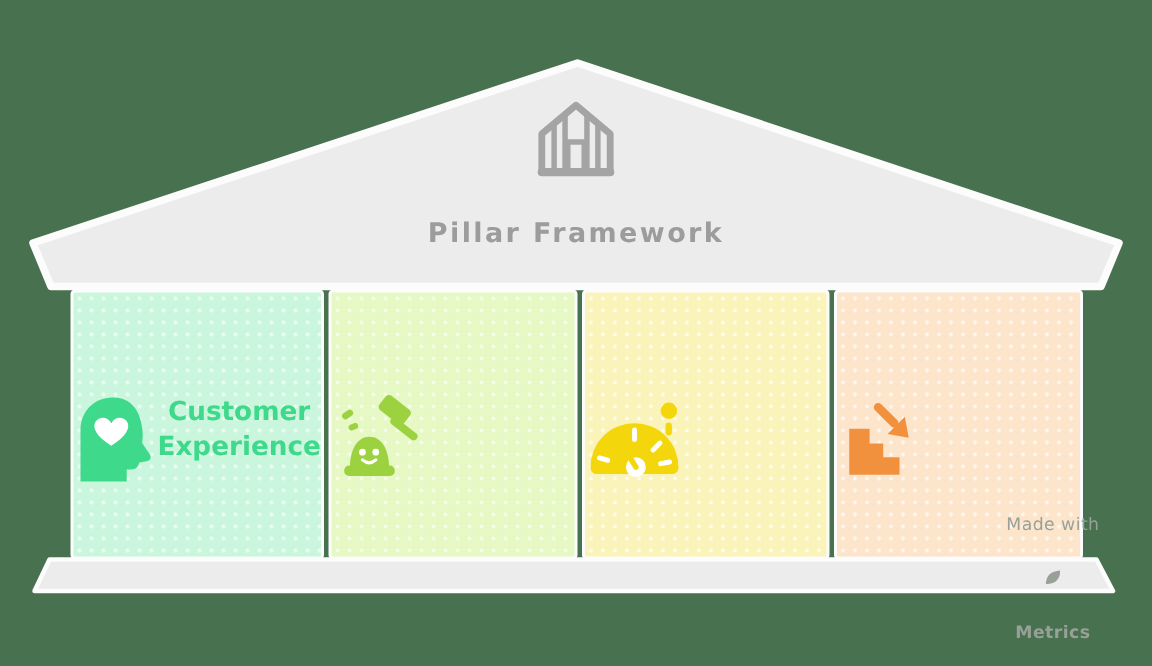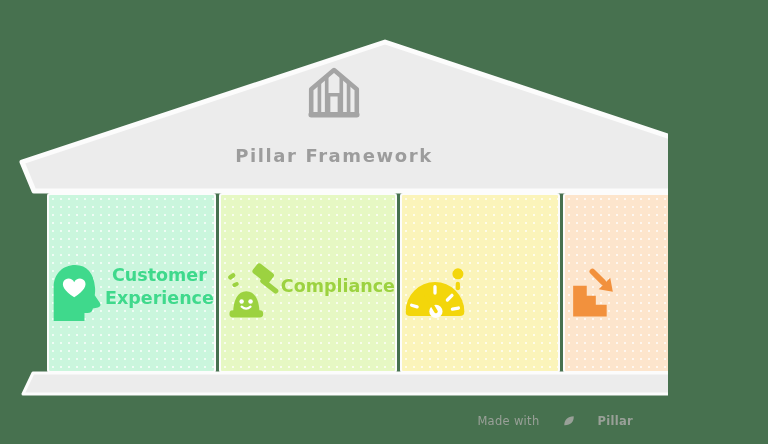--- a/index.html
+++ b/index.html
@@ -1,17 +1,17 @@
 <!DOCTYPE html>
 <html><head>
 <meta charset="utf-8">
 <style>
   html,body{margin:0;padding:0;background:#47714f;}
   .stage{
-    position:relative;width:668px;height:444px;overflow:hidden;
+    position:relative;width:768px;height:444px;overflow:hidden;
     background:#47714f;
     font-family:"DejaVu Sans","Liberation Sans",sans-serif;
   }
   .structure-svg{position:absolute;left:0;top:0;}
   .roof-emblem{position:absolute;left:50%;top:64px;transform:translateX(-50%);}
   .roof-title{
     position:absolute;left:0;right:0;top:145px;text-align:center;
     font-size:18px;font-weight:600;letter-spacing:1.6px;color:#9c9c9c;
   }
   .pillars{
@@ -25,21 +25,21 @@
     background-image:radial-gradient(circle, rgba(255,255,255,.7) 1px, transparent 1.4px);
     background-size:8px 8px;
   }
   .icon-box{height:70px;margin-top:9px;display:flex;align-items:flex-end;justify-content:center;color:var(--accent);}
   .pillar-label{
     margin-top:7px;font-size:17.5px;font-weight:600;line-height:1.28;
     white-space:pre-line;text-align:center;color:var(--accent);
   }
   .watermark{
     position:absolute;right:35px;bottom:16px;display:flex;align-items:center;gap:23px;
-    font-size:11.5px;color:#99a098;letter-spacing:.3px;
+    font-size:11.5px;color:#99a098;letter-spacing:.3px;flex-direction:column;
   }
   .watermark .brand{font-weight:600;color:#99a098;}
 </style>
 </head>
 <body>
 
 <div class="stage">
 
   <svg class="structure-svg" width="768" height="444" viewBox="0 0 768 444">
     <polygon points="385,42 746,162 734,191 34,191 22,162" fill="#ececec" stroke="#fcfcfc" stroke-width="5" stroke-linejoin="round"></polygon>
@@ -80,21 +80,20 @@
           <rect fill="currentColor" x="12" y="21" width="7" height="4.3" rx="2.1" transform="rotate(-23 15 23)"></rect>
           <rect fill="currentColor" x="34" y="4.5" width="22" height="13" rx="3" transform="rotate(38 45 11)"></rect>
           <rect fill="currentColor" x="42" y="16.5" width="23" height="5.6" rx="2.8" transform="rotate(38 45 19)"></rect>
           <path fill="currentColor" d="M13 53 C13 39.5 18 30 27 30 C36 30 41 39.5 41 53 Z"></path>
           <rect fill="currentColor" x="9" y="50.5" width="36" height="7.5" rx="3.6"></rect>
           <circle fill="#ffffff" cx="22" cy="41" r="2.4"></circle>
           <circle fill="#ffffff" cx="31.5" cy="41" r="2.4"></circle>
           <path d="M22 46.5 Q26.8 50.6 31.5 46.5" fill="none" stroke="#ffffff" stroke-width="2.3" stroke-linecap="round"></path>
         </svg>
       </div>
-      <div class="pillar-label">Compliance</div>
     </div>
 
     <div class="pillar" style="--bg: #fbf4ba; --accent: #f3d60b;">
       <div class="icon-box">
         <svg width="66" height="58" viewBox="0 0 72 60">
           <path fill="currentColor" d="M4 49 a32 32 0 0 1 64 0 q0 5 -5 5 h-54 q-5 0 -5 -5 z"></path>
           <g stroke="#ffffff" stroke-width="3.6" stroke-linecap="round">
             <line x1="16.5" y1="44" x2="10.5" y2="42.3"></line>
             <line x1="36" y1="29" x2="36" y2="22"></line>
             <line x1="49.5" y1="36.5" x2="54.5" y2="31.5"></line>
@@ -122,16 +121,16 @@
 
   </div>
 
   <div class="watermark">
     <span>Made with</span>
     <span style="display:inline-flex;">
       <svg width="12" height="12" viewBox="0 0 14 14">
         <path fill="#99a098" d="M1.5 12 C1.5 5.5 5.5 2 12.5 1.5 C12.8 8 9 12.2 1.5 12 Z"></path>
       </svg>
     </span>
-    <span class="brand">Pillar</span>
+    <span class="brand">Metrics</span>
   </div>
 
 </div>
 
 </body></html>

